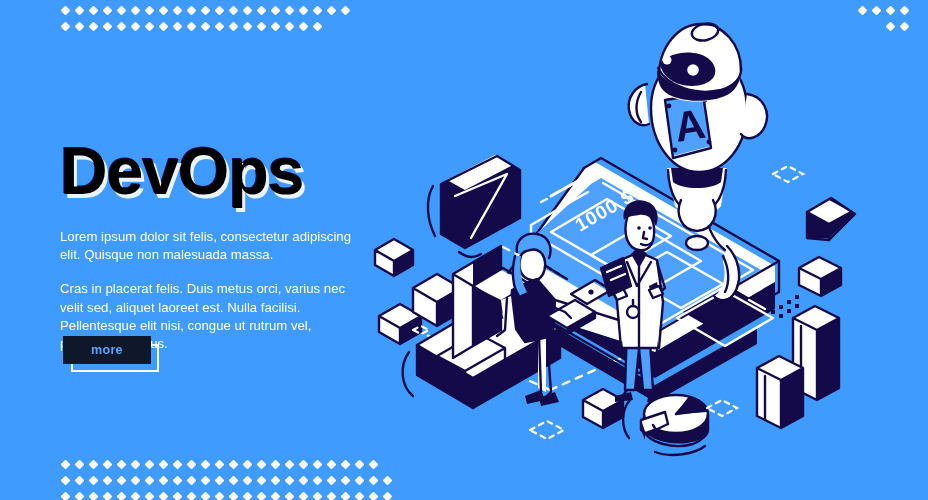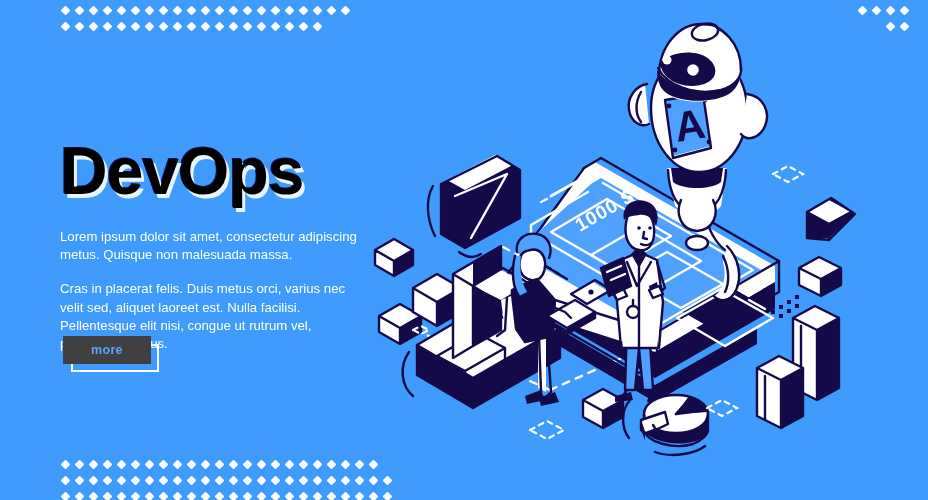--- a/index.html
+++ b/index.html
@@ -39,21 +39,21 @@
   #para-2{margin-top:16px;}
 
   
   #more-button-wrap{position:absolute;left:63px;top:336px;width:110px;height:42px;}
   #more-button-outline{
     position:absolute;left:8px;top:8px;width:88px;height:28px;
     border:2px solid #ffffff;box-sizing:border-box;
   }
   #more-button{
     position:absolute;left:0;top:0;width:88px;height:28px;
-    background:#404040;color:#5aa6ff;border:none;
+    background:#0f172a;color:#5aa6ff;border:none;
     font-size:12.5px;font-weight:bold;font-family:"Liberation Sans", sans-serif;
     cursor:pointer;letter-spacing:.3px;
   }
 
   
   #illustration{position:absolute;left:355px;top:0;width:573px;height:500px;}
   #illustration svg{display:block;}
   .scr{font-family:"Liberation Sans", sans-serif;font-weight:bold;}
 </style>
 </head>
@@ -185,21 +185,21 @@
       <div class="dot"></div>
       <div class="dot"></div>
       <div class="dot"></div>
       <div class="dot"></div>
       <div class="dot"></div>
       <div class="dot"></div>
     </div>
 
   <div id="copy">
     <h1 id="page-title">DevOps</h1>
-    <p class="para" id="para-1">Lorem ipsum dolor sit amet, consectetur adipiscing metus. Quisque non malesuada massa.</p>
+    <p class="para" id="para-1">Lorem ipsum dolor sit felis, consectetur adipiscing elit. Quisque non malesuada massa.</p>
     <p class="para" id="para-2">Cras in placerat felis. Duis metus orci, varius nec velit sed, aliquet laoreet est. Nulla facilisi. Pellentesque elit nisi, congue ut rutrum vel, posuere eu lectus.</p>
   </div>
 
   <div id="more-button-wrap">
     <div id="more-button-outline"></div>
     <button id="more-button">more</button>
   </div>
 
   <div id="illustration">
   <svg width="573" height="500" viewBox="0 0 573 500" xmlns="http://www.w3.org/2000/svg">

